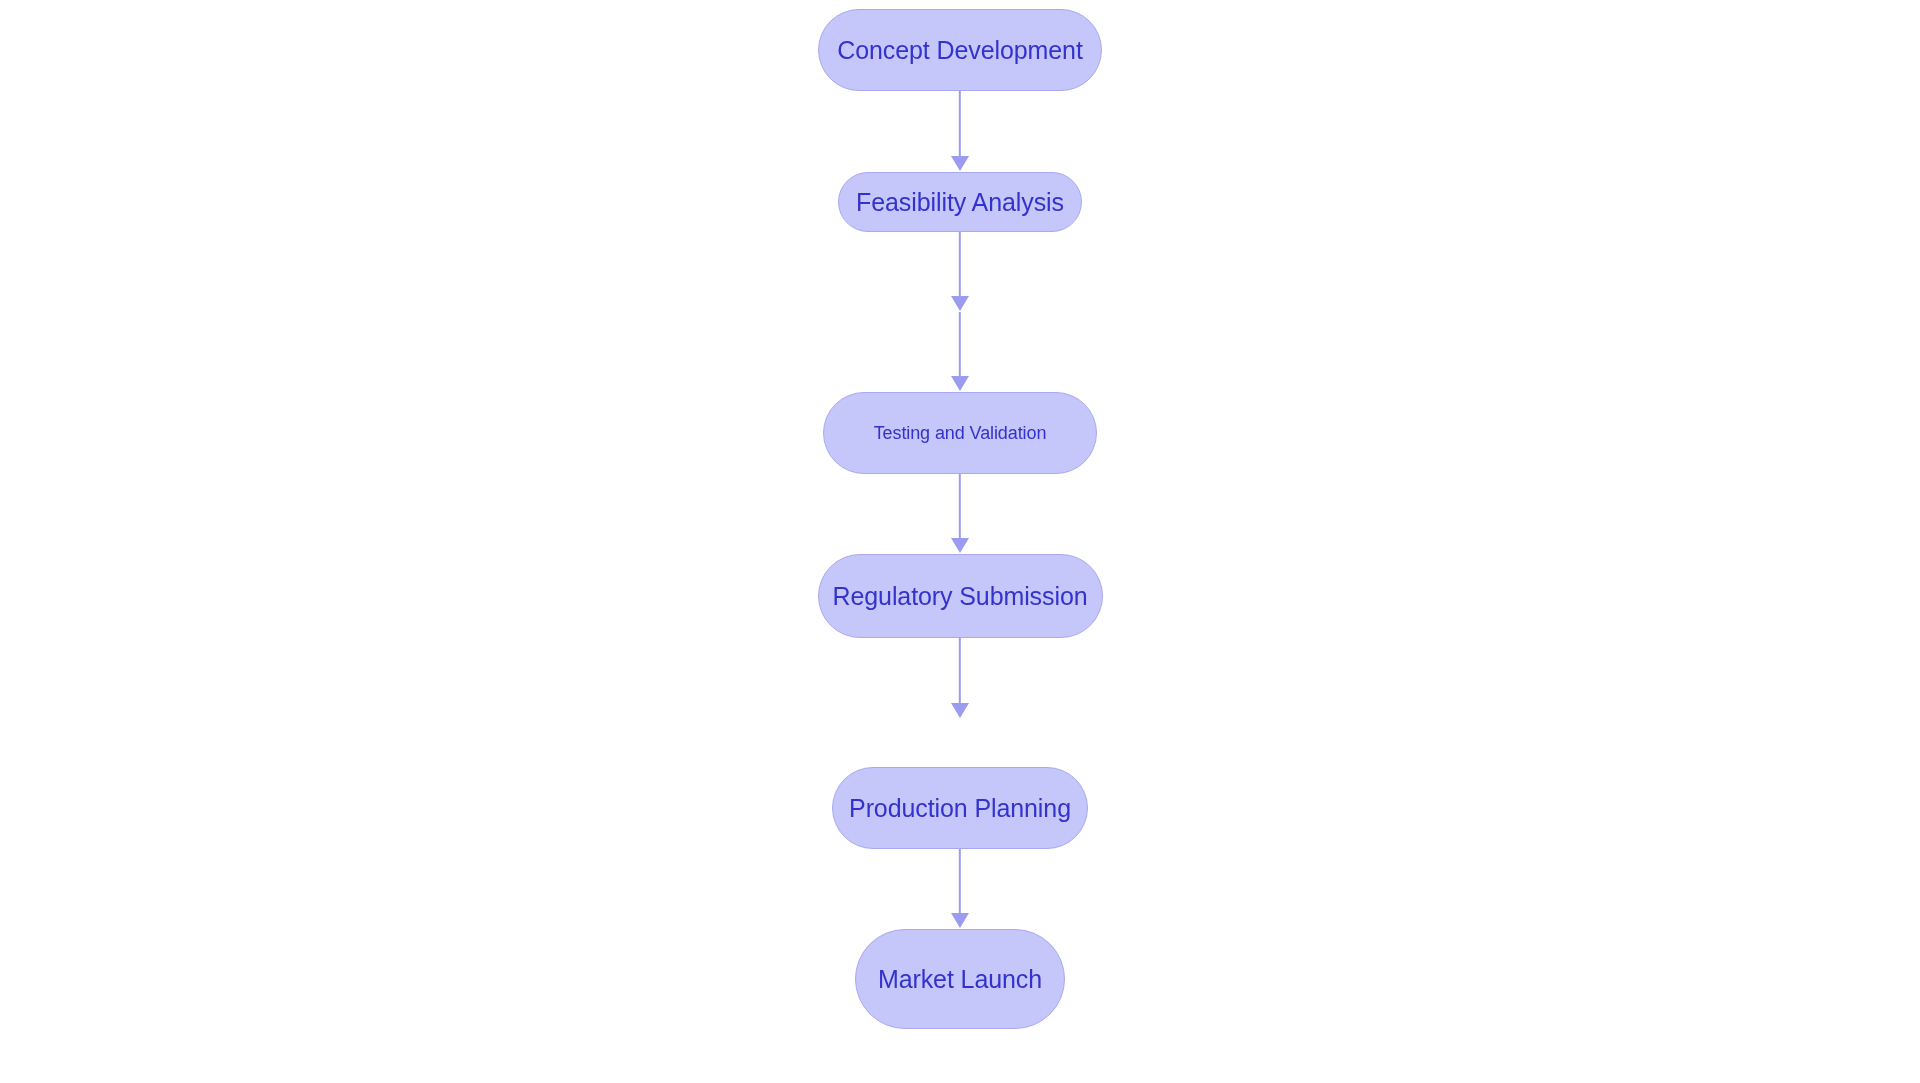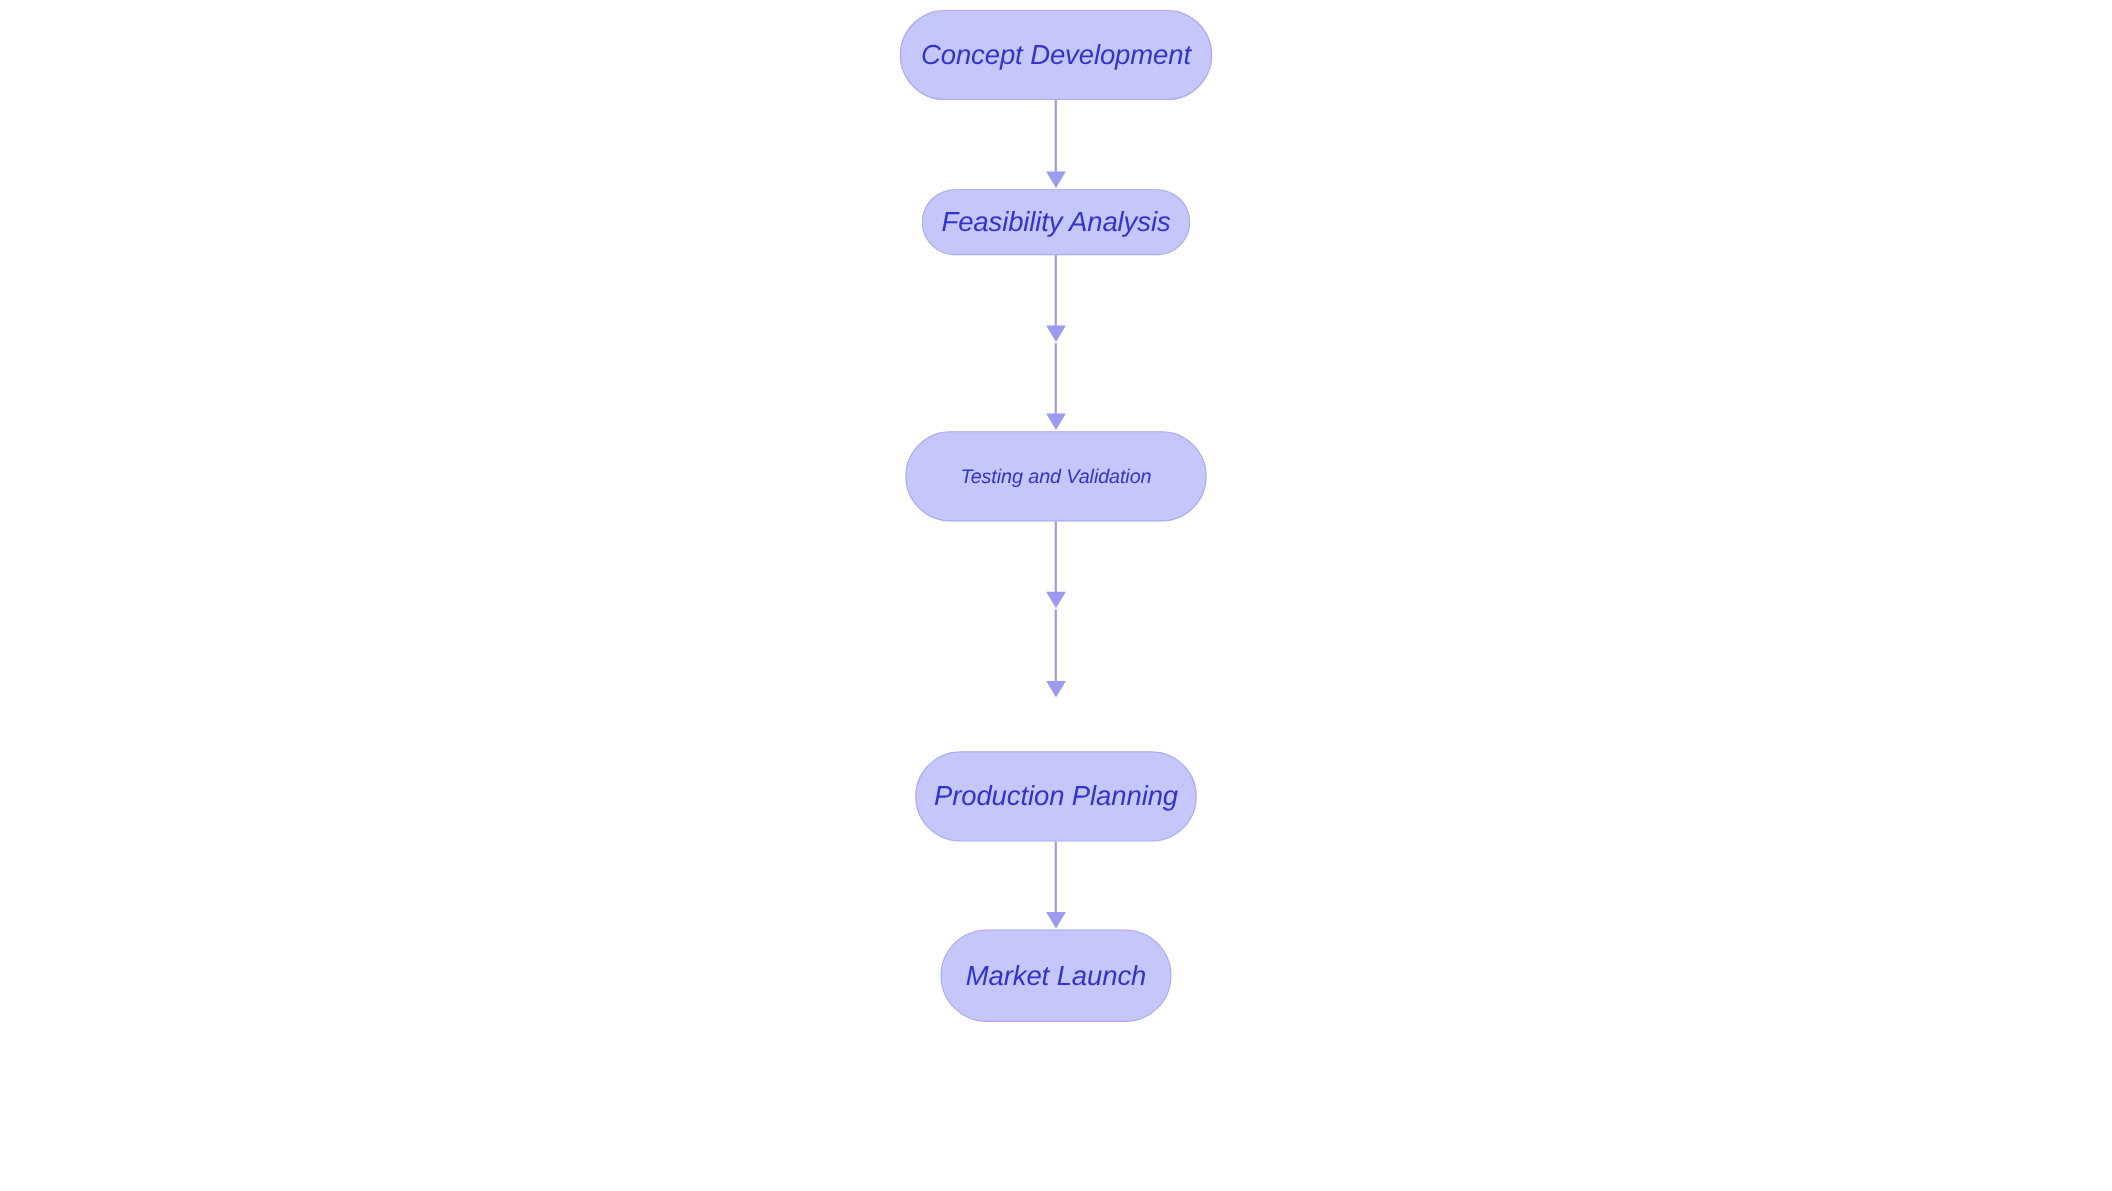--- a/index.html
+++ b/index.html
@@ -41,36 +41,35 @@
     background: #c5c6fa;
     border: 1.6px solid #a9a9f2;
     border-radius: 999px;
     color: #3333cc;
     display: flex;
     align-items: center;
     justify-content: center;
     white-space: nowrap;
     letter-spacing: -0.1px;
     flex: 0 0 auto;
-    font-style: italic;
   }
 
   .node-label {
     display: block;
     line-height: 1;
   }
 
   
   .node-0 { width: 284px; height: 82px; font-size: 25px; }
   .node-1 { width: 244px; height: 60px; font-size: 25px; }
   .node-2 { width: 307px; height: 84px; font-size: 26px; }
   .node-3 { width: 274px; height: 82px; font-size: 18px; }
   .node-4 { width: 285px; height: 84px; font-size: 25px; }
   .node-5 { width: 256px; height: 82px; font-size: 25px; margin-top: 48px; }
-  .node-6 { width: 210px; height: 84px; font-size: 25px; }
+  .node-6 { width: 210px; height: 100px; font-size: 25px; }
 
   
   .connector {
     flex: 0 0 auto;
     width: 40px;
     height: 81px;
     position: relative;
   }
   .connector .stem {
     position: absolute;
@@ -150,20 +149,23 @@
 
     <div class="node node-3">
       <span class="node-label">Testing and Validation</span>
     </div>
 
     <div class="connector connector-3">
       <div class="stem"></div>
       <div class="head"></div>
     </div>
 
+    <div class="node node-4">
+      <span class="node-label">Regulatory Submission</span>
+    </div>
 
     <div class="connector connector-4">
       <div class="stem"></div>
       <div class="head"></div>
     </div>
 
     <div class="node node-5">
       <span class="node-label">Production Planning</span>
     </div>
 

